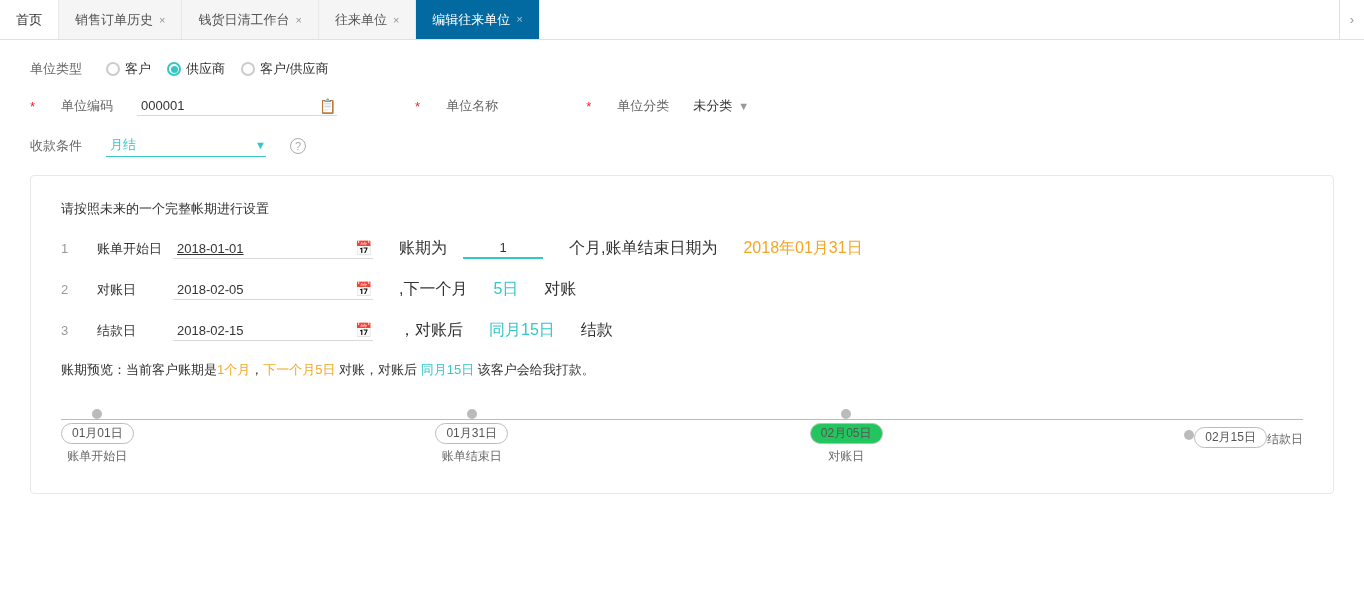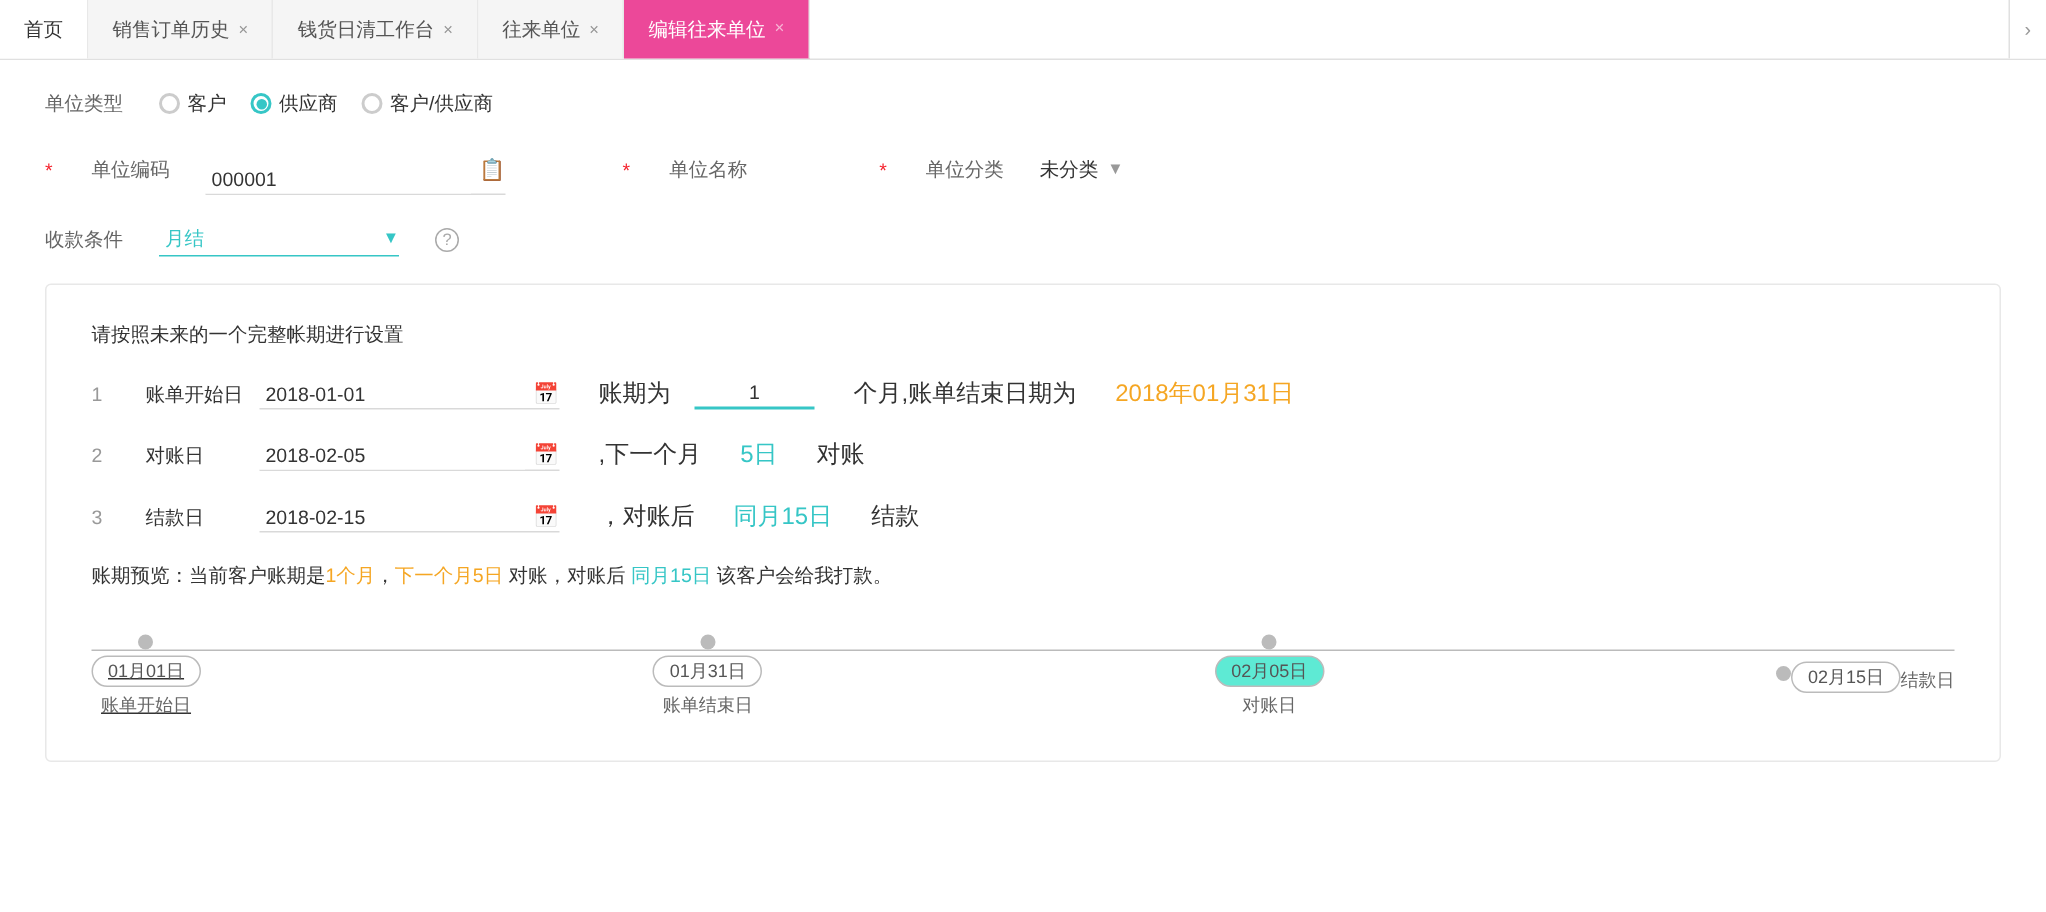--- a/index.html
+++ b/index.html
@@ -24,21 +24,21 @@
       position: relative;
       white-space: nowrap;
       gap: 6px;
       background: #f5f5f5;
     }
     .tab-item:first-child {
       background: #fff;
       color: #333;
     }
     .tab-item.active {
-      background: #ec4899;
+      background: #0369a1;
       color: #fff;
       font-family: Liberation Mono, monospace;
     }
     .tab-close {
       font-size: 11px;
       opacity: 0.6;
       cursor: pointer;
     }
     .tab-arrow {
       margin-left: auto;
@@ -304,21 +304,21 @@
         <span class="radio-circle"></span>
         <span>客户/供应商</span>
       </label>
     </div>
   </div>
 
   <div class="form-row">
     <span class="required-star">*</span>
     <span class="form-label">单位编码</span>
     <div class="input-with-icon">
-      <input type="text" class="form-input" style="width: 130px; border-bottom: none; margin-top: 14px;" value="000001">
+      <input type="text" class="form-input" style="width: 130px; border-bottom: none;" value="000001">
       <span class="cal-icon">📋</span>
     </div>
 
     <span style="width:30px;"></span>
 
     <span class="required-star">*</span>
     <span class="form-label">单位名称</span>
 
     <span style="width:40px;"></span>
 
@@ -339,21 +339,21 @@
     <span class="help-icon">?</span>
   </div>
 
   <div class="settings-panel">
     <div class="settings-title">请按照未来的一个完整帐期进行设置</div>
 
     <div class="settings-row">
       <span class="row-num">1</span>
       <span class="row-field-label">账单开始日</span>
       <div class="input-with-icon">
-        <input type="text" style="border: none; outline: none; font-size: 13px; color: rgb(51, 51, 51); width: 100px;" value="2018-01-01">
+        <input type="text" style="border: none; outline: none; font-size: 13px; color: rgb(51, 51, 51); width: 100px; text-decoration: underline;" value="2018-01-01">
         <span class="cal-icon">📅</span>
       </div>
       <span class="period-text">账期为</span>
       <input type="text" class="period-input" value="1" style="">
       <span class="period-text">个月,账单结束日期为</span>
       <span class="period-text orange-text">2018年01月31日</span>
     </div>
 
     <div class="settings-row">
       <span class="row-num">2</span>
@@ -384,35 +384,35 @@
         <span>账期预览：当前客户账期是</span><span class="orange-text">1个月</span><span>，</span><span class="orange-text">下一个月5日</span><span> 对账，对账后 </span><span class="teal-text">同月15日</span><span> 该客户会给我打款。</span>
       </div>
 
       <div class="timeline-wrapper">
         <div style="position:relative; width:100%; height:60px;">
 
           <div style="position:absolute; top:10px; left:0; right:0; height:1px; background:#bbb;"></div>
 
           <div style="position:absolute; top:0; left:0; right:0; display:flex; justify-content:space-between;">
 
-            <div style="display:flex;flex-direction:column;align-items:center;text-decoration:underline;">
+            <div style="display:flex;flex-direction:column;align-items:center;">
               <div style="width:10px;height:10px;border-radius:50%;background:#bbb;margin-bottom:4px;"></div>
               <div style="border:1px solid #bbb;border-radius:12px;padding:1px 10px;font-size:12px;color:#555;background:#fff;white-space:nowrap;">01月01日</div>
               <div style="font-size:12px;color:#666;margin-top:4px;">账单开始日</div>
             </div>
 
             <div style="display:flex;flex-direction:column;align-items:center;">
               <div style="width:10px;height:10px;border-radius:50%;background:#bbb;margin-bottom:4px;"></div>
               <div style="border:1px solid #bbb;border-radius:12px;padding:1px 10px;font-size:12px;color:#555;background:#fff;white-space:nowrap;">01月31日</div>
               <div style="font-size:12px;color:#666;margin-top:4px;">账单结束日</div>
             </div>
 
             <div style="display:flex;flex-direction:column;align-items:center;">
               <div style="width:10px;height:10px;border-radius:50%;background:#bbb;margin-bottom:4px;"></div>
-              <div style="border:1px solid #bbb;border-radius:12px;padding:1px 10px;font-size:12px;color:#555;background:#5eead4;white-space:nowrap;">02月05日</div>
+              <div style="border:1px solid #bbb;border-radius:12px;padding:1px 10px;font-size:12px;color:#555;background:#22c55e;white-space:nowrap;">02月05日</div>
               <div style="font-size:12px;color:#666;margin-top:4px;">对账日</div>
             </div>
 
             <div style="display:flex;flex-direction:row;align-items:center;">
               <div style="width:10px;height:10px;border-radius:50%;background:#bbb;margin-bottom:4px;"></div>
               <div style="border:1px solid #bbb;border-radius:12px;padding:1px 10px;font-size:12px;color:#555;background:#fff;white-space:nowrap;">02月15日</div>
               <div style="font-size:12px;color:#666;margin-top:4px;">结款日</div>
             </div>
 
           </div>

